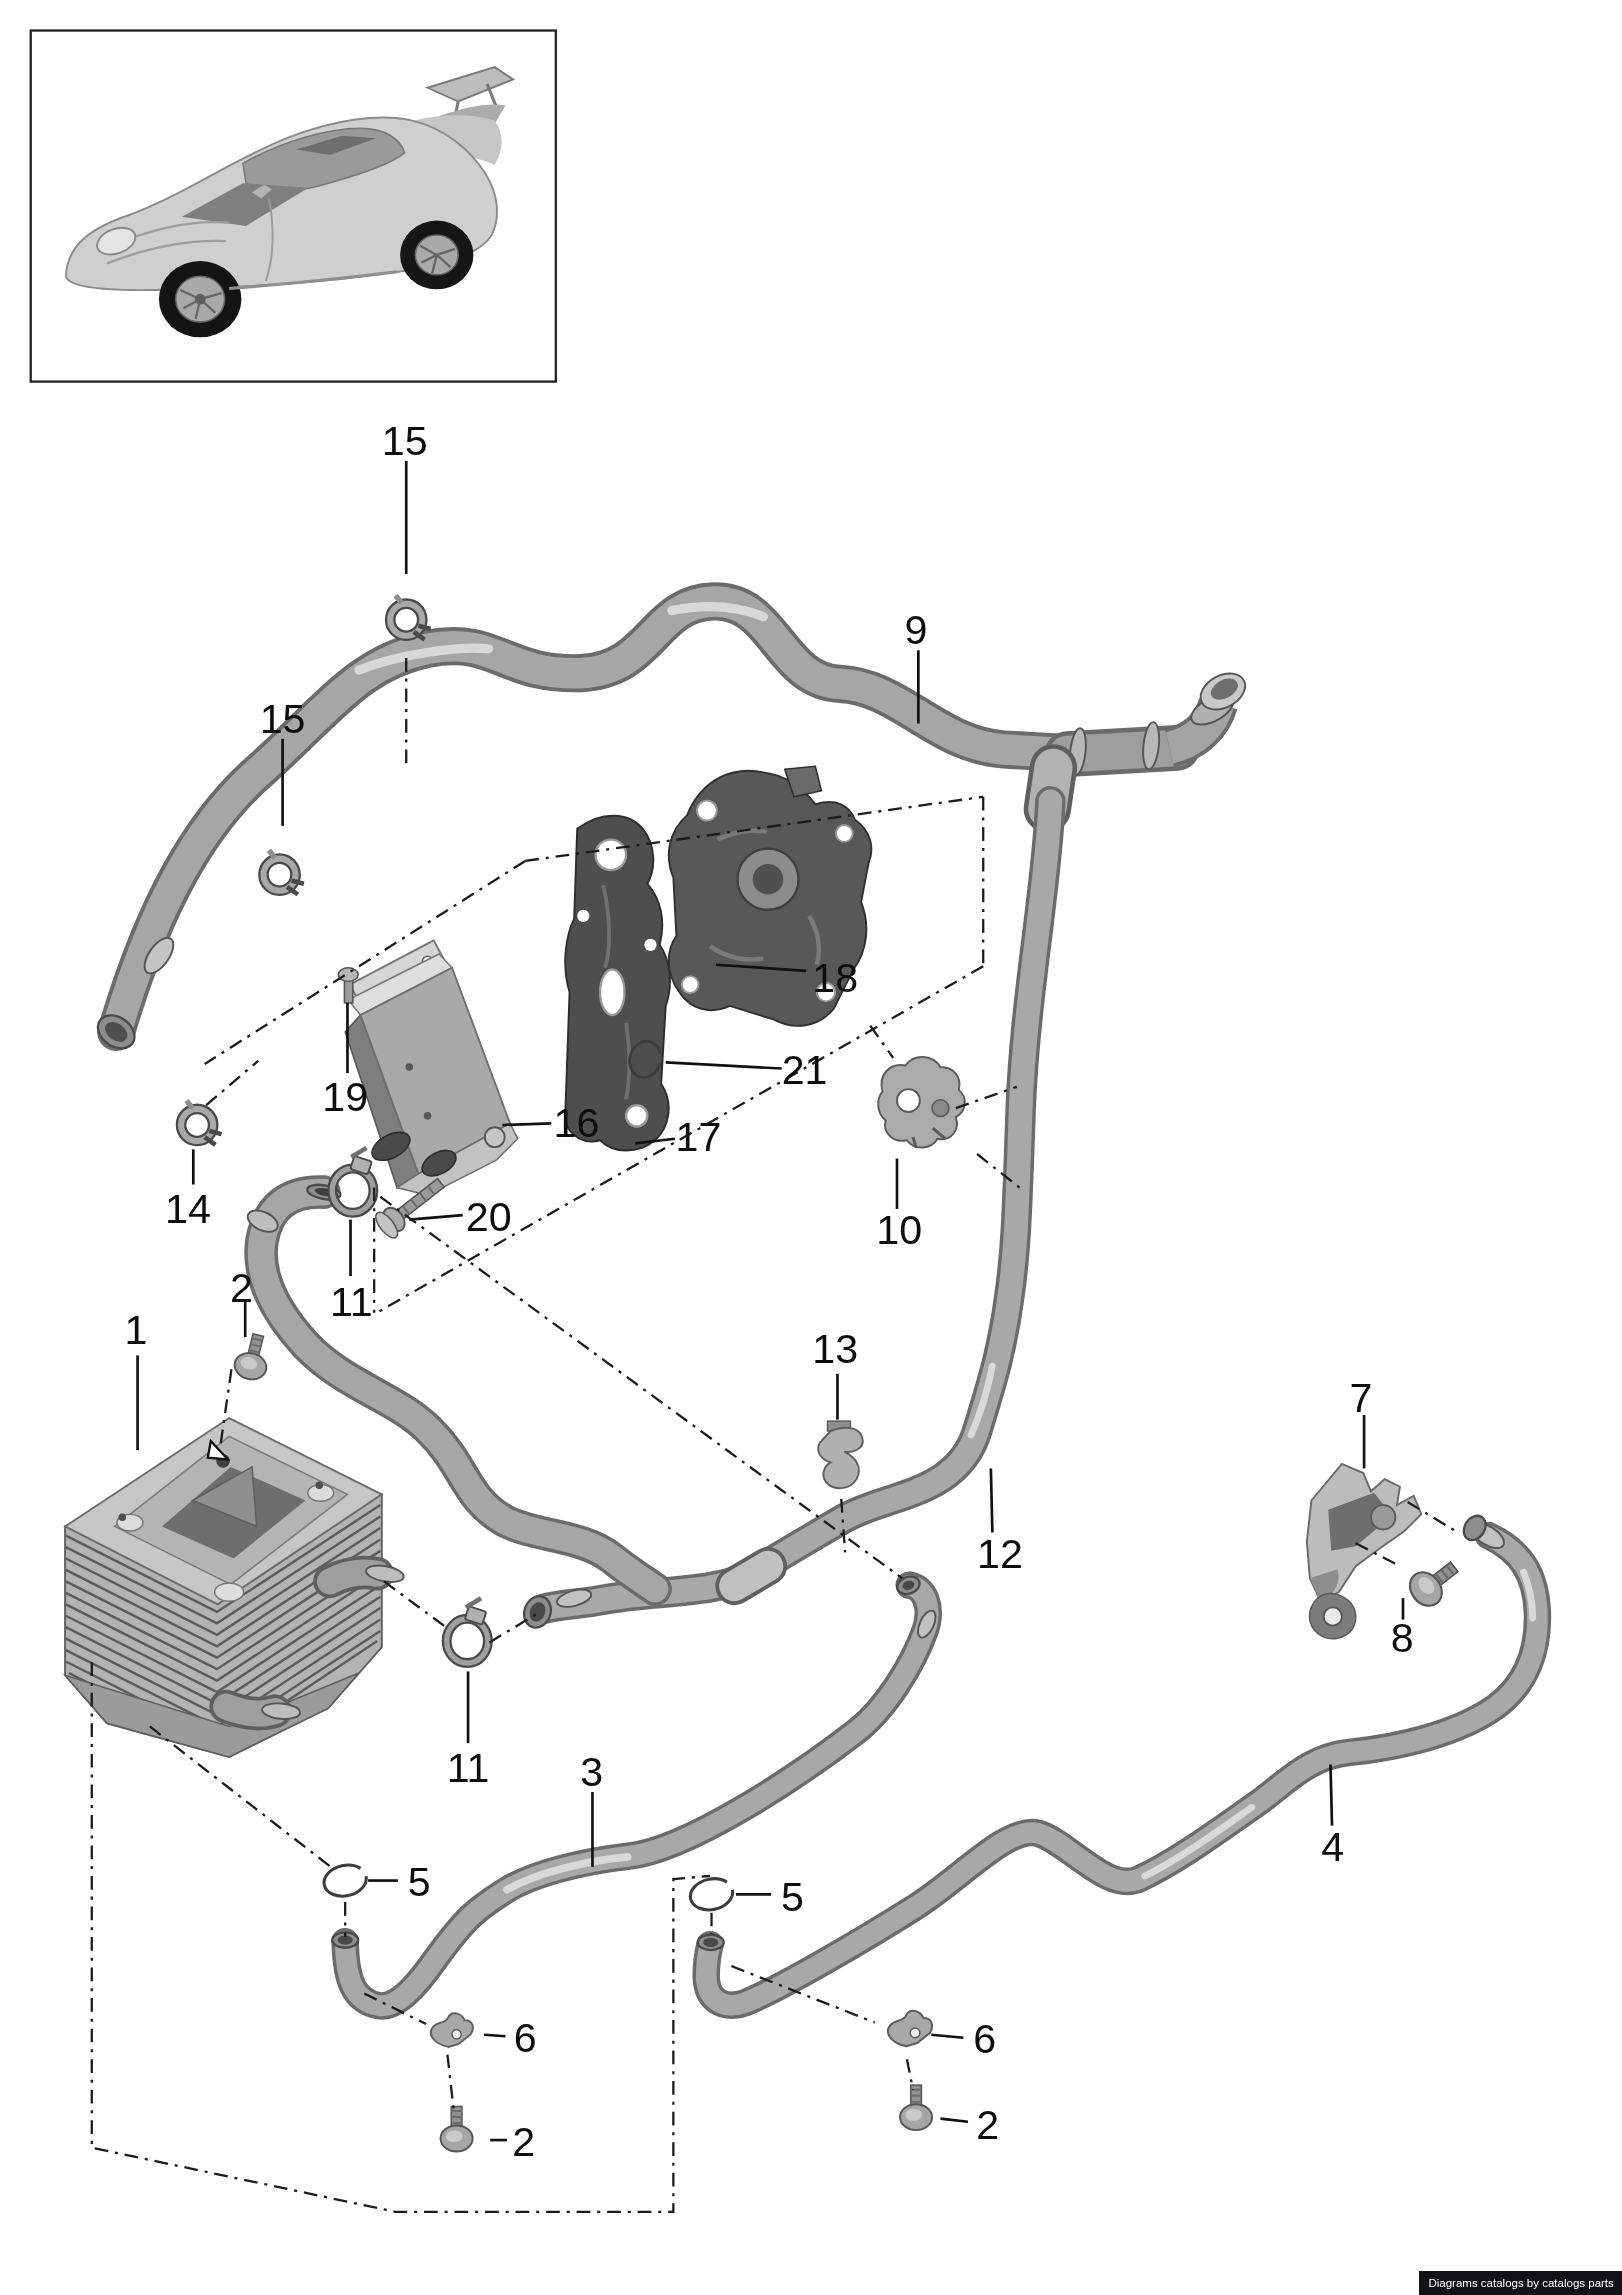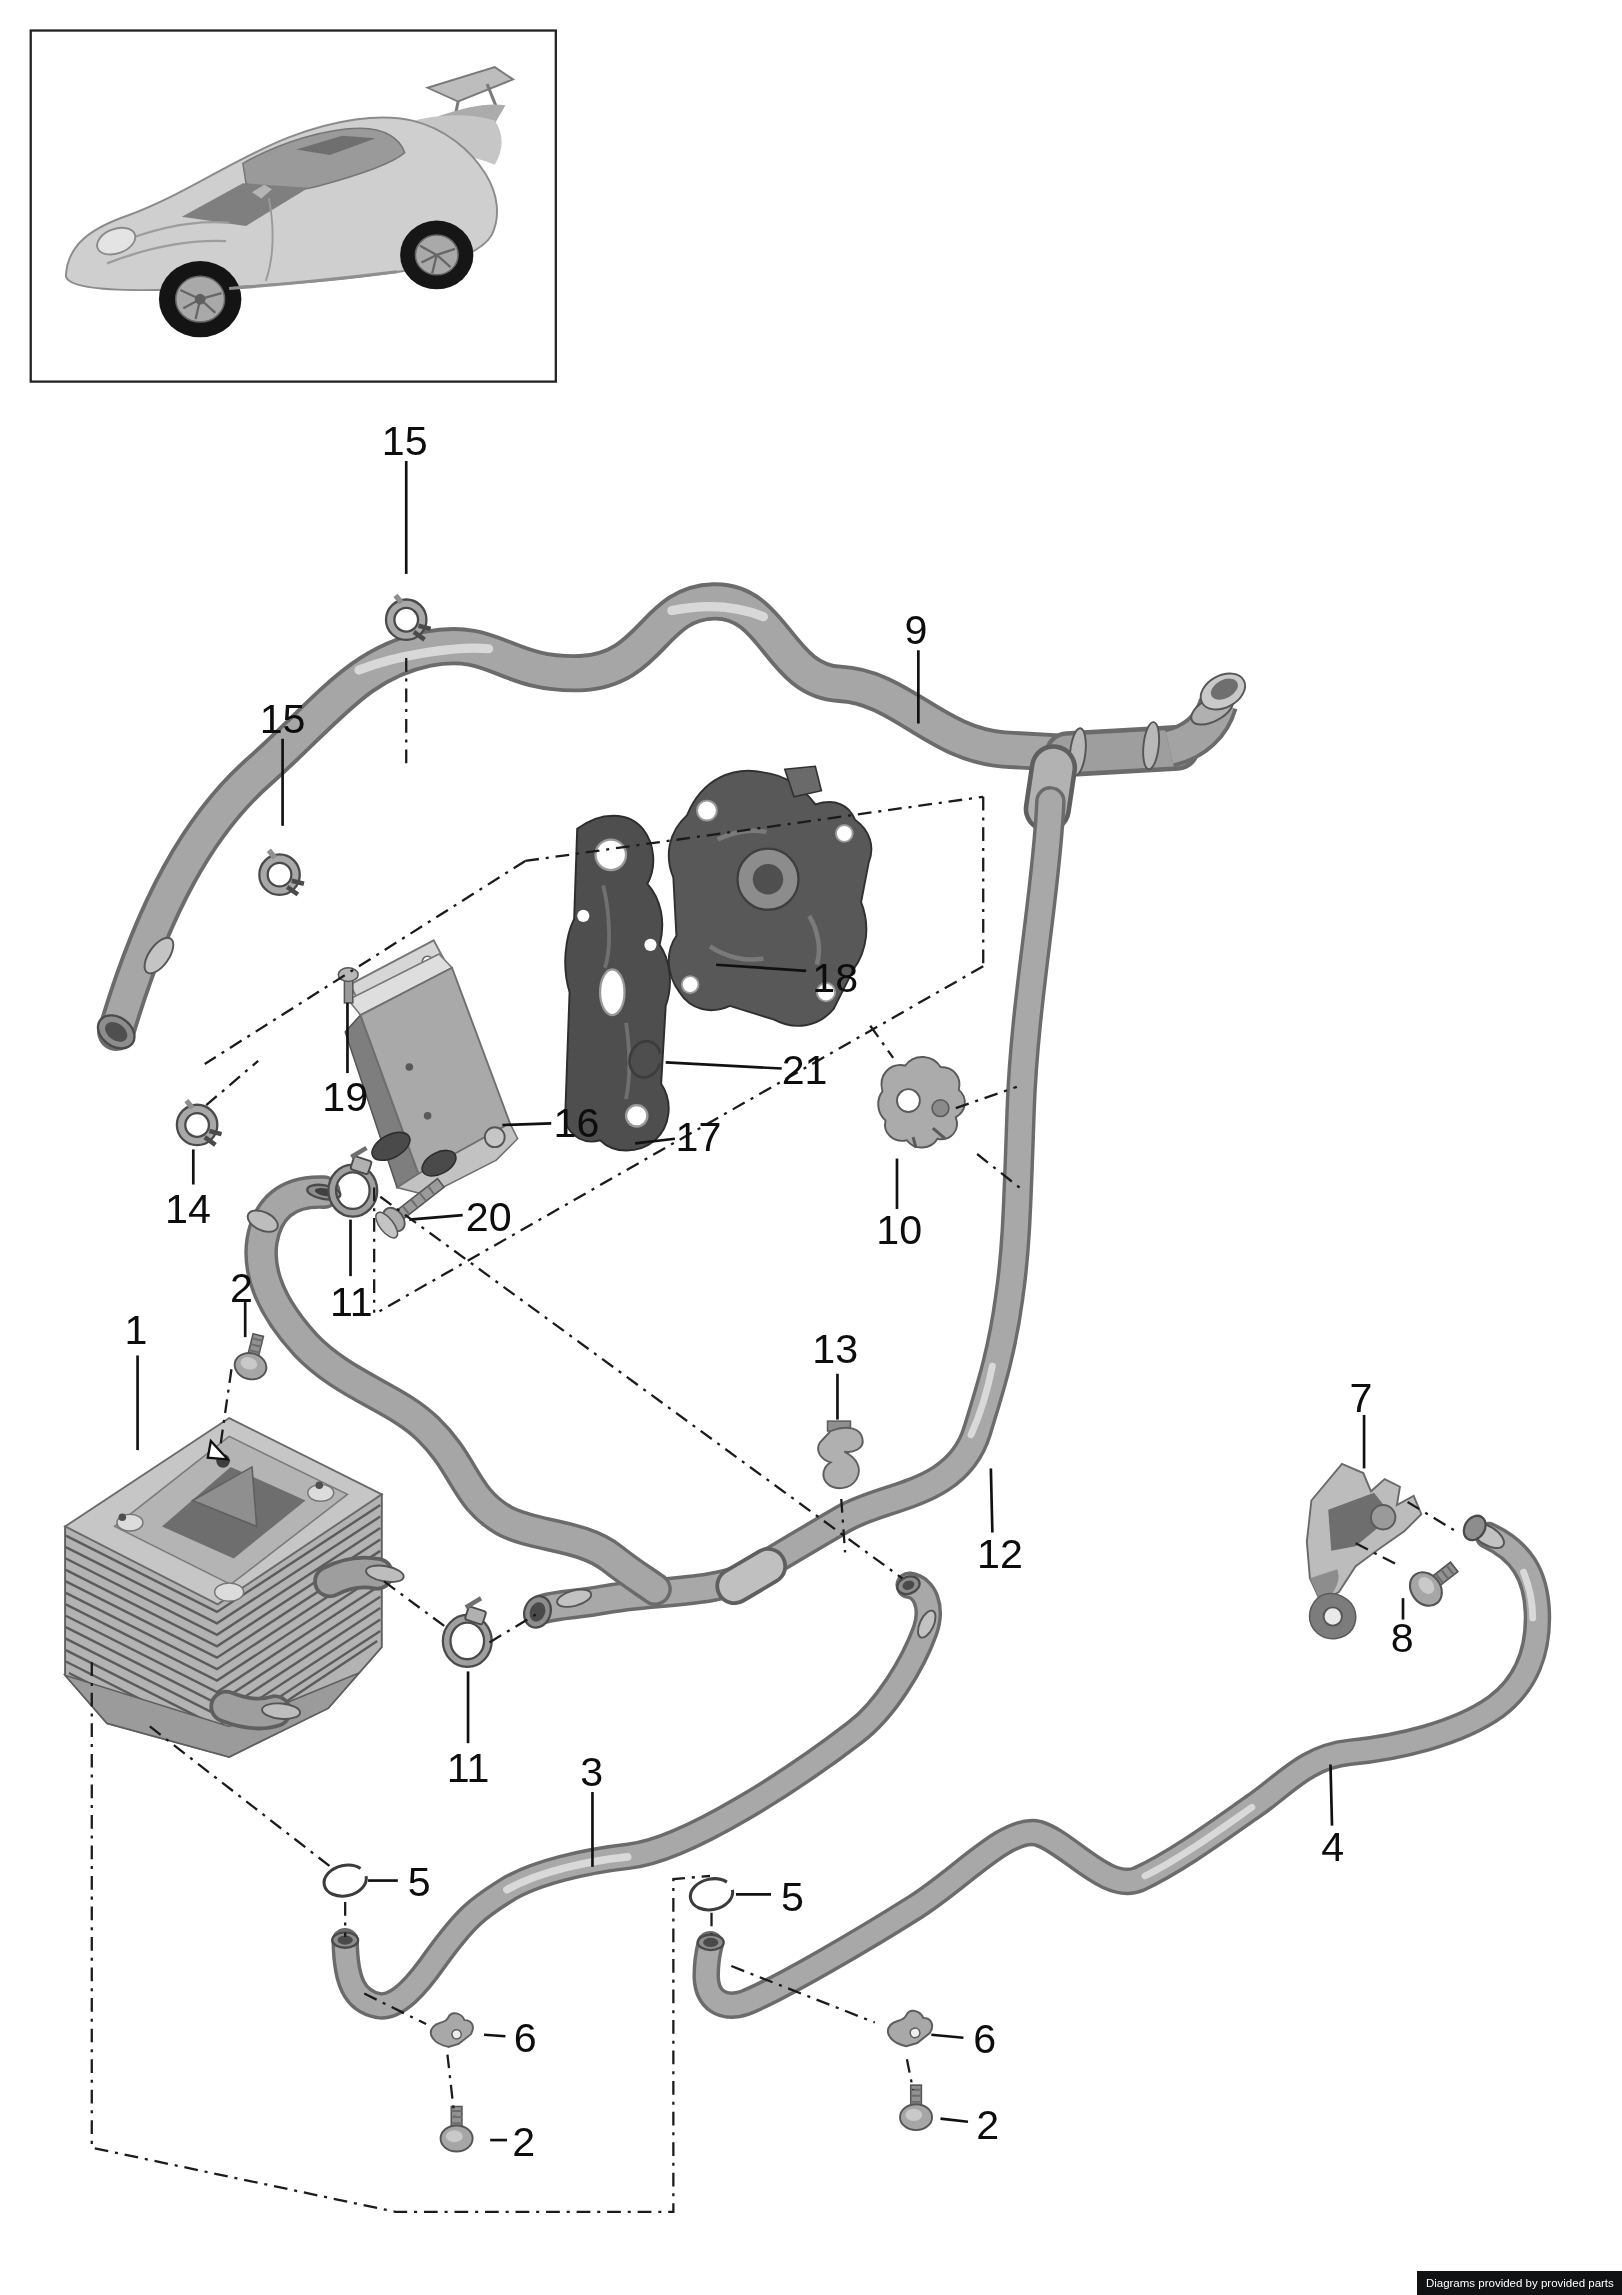--- a/index.html
+++ b/index.html
@@ -354,16 +354,16 @@
         <text x="755" y="1472" class="callout">16</text>
         <text x="915" y="1490" class="callout">17</text>
         <text x="1094" y="1282" class="callout">18</text>
         <text x="452" y="1438" class="callout">19</text>
         <text x="640" y="1594" class="callout">20</text>
         <text x="1054" y="1402" class="callout">21</text>
       </g>
 </svg>
 
 <div class="badge">
-  <span>Diagrams provided by provided parts</span>
+  <span>Diagrams catalogs by catalogs parts</span>
 </div>
 </div>
 
 
 </body></html>

